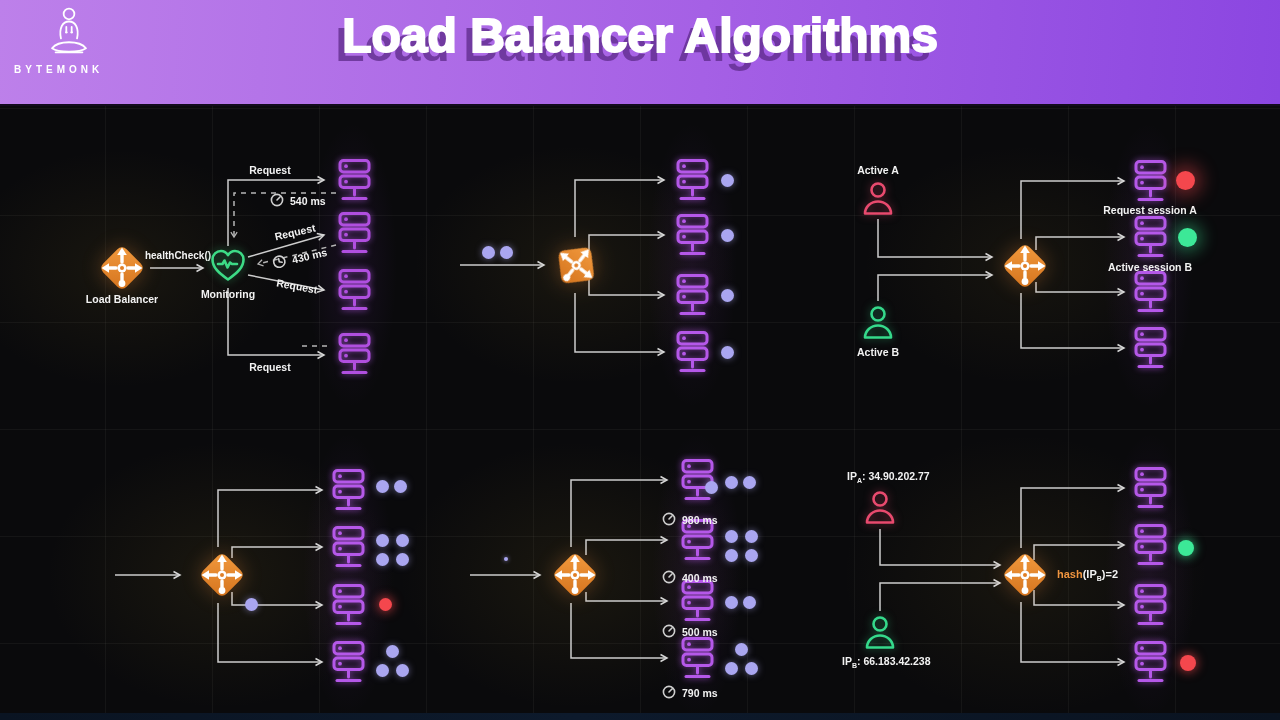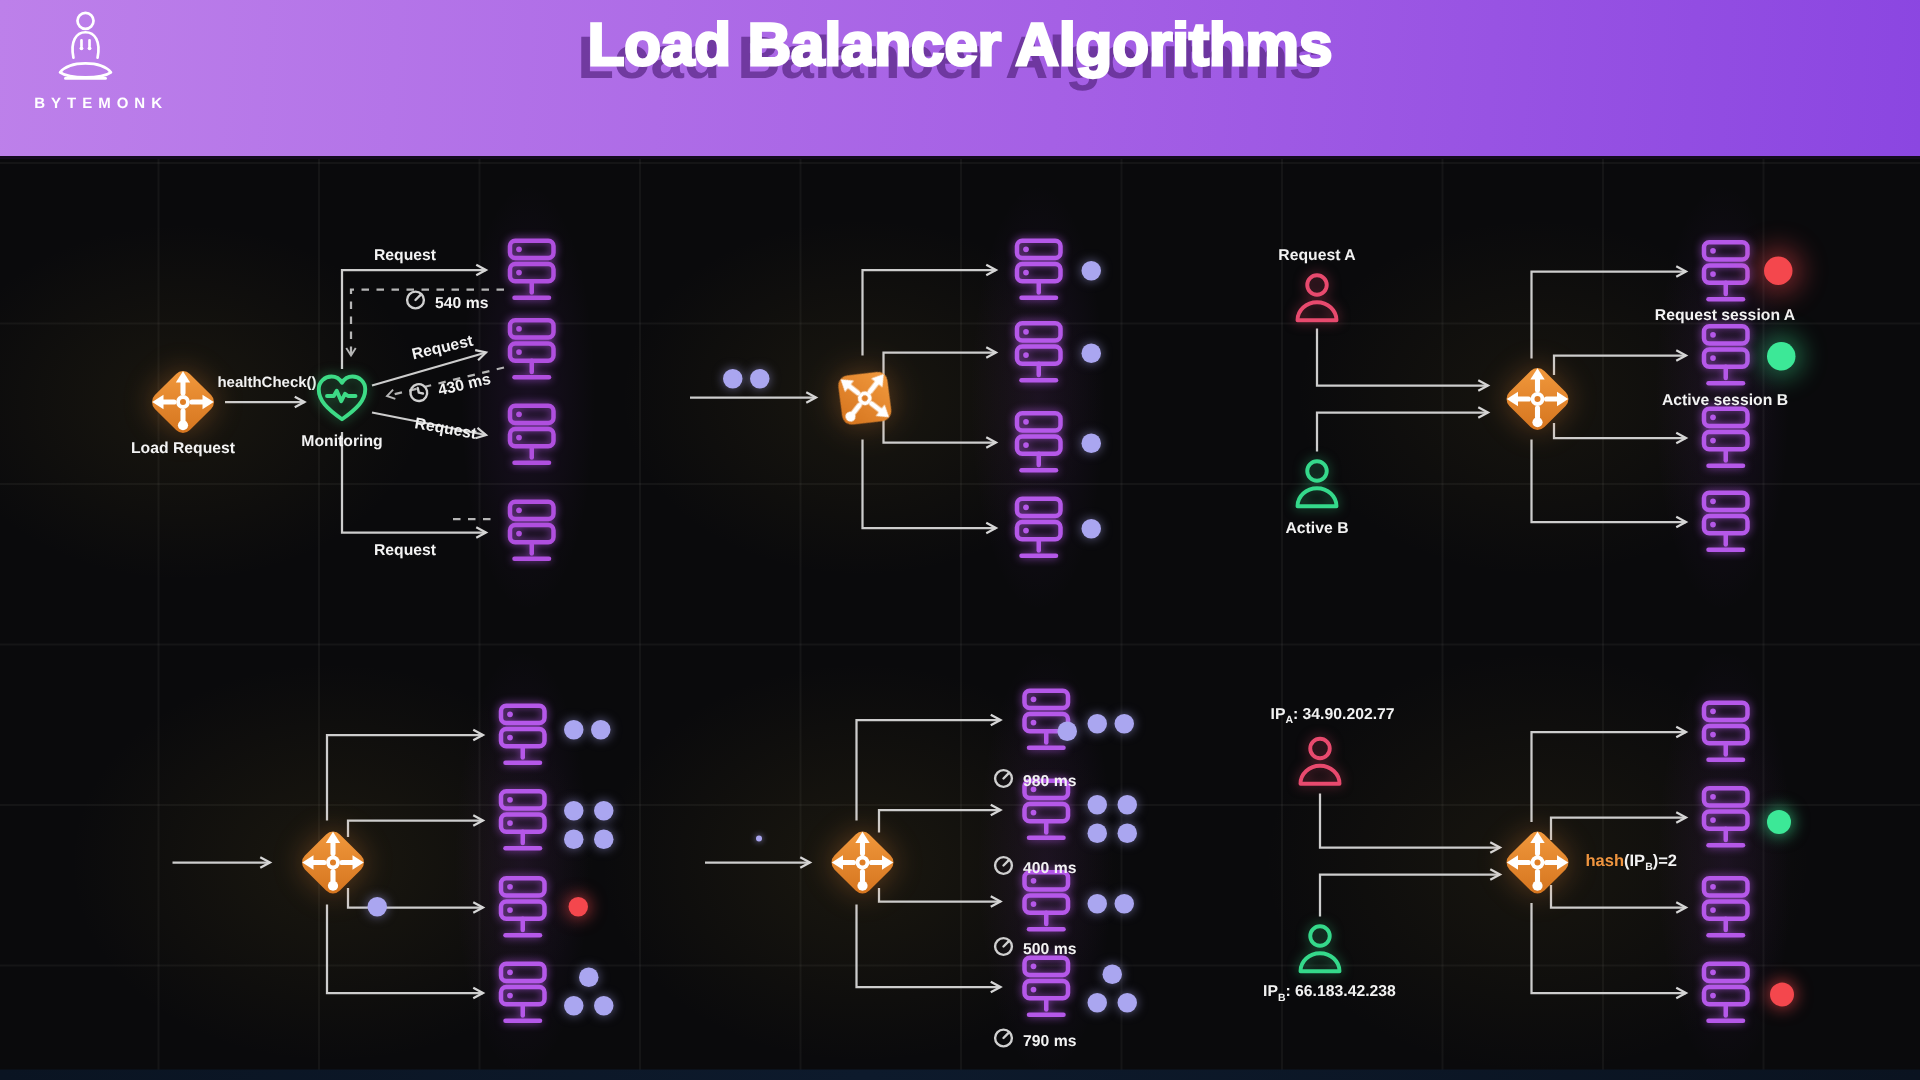--- a/index.html
+++ b/index.html
@@ -24,25 +24,25 @@
       radial-gradient(60px 190px at 1148px 265px, rgba(150,60,220,.10), transparent 75%),
       radial-gradient(60px 190px at 348px 575px, rgba(150,60,220,.10), transparent 75%),
       radial-gradient(60px 190px at 697px 575px, rgba(150,60,220,.10), transparent 75%),
       radial-gradient(60px 190px at 1150px 575px, rgba(150,60,220,.10), transparent 75%);}
   .bottom-strip{position:absolute;left:0;right:0;bottom:0;height:7px;
     background:linear-gradient(90deg,#0a1422,#0d1a2c 45%,#0a1320);}
   
   .banner{position:absolute;left:0;top:0;width:1280px;height:104px;
     background:linear-gradient(94deg,#bd80ea 0%,#a560e5 55%,#8b46e1 100%);
     border-bottom:2px solid #140b1e;}
-  .logo{position:absolute;left:2px;top:6px;width:110px;text-align:right;}
+  .logo{position:absolute;left:14px;top:6px;width:110px;text-align:left;}
   .logo svg{display:block;margin:0 auto;}
   .brand{margin-top:2px;color:#fff;font-size:10px;font-weight:bold;letter-spacing:4px;}
   .title{position:absolute;left:0;top:8px;width:1280px;text-align:center;
-    color:#fff;font-size:40px;font-weight:bold;letter-spacing:0;
+    color:#fff;font-size:48px;font-weight:bold;letter-spacing:0;
     -webkit-text-stroke:2px #ffffff;
     text-shadow:-7px 9px 0 rgba(92,42,136,.75);}
   
   .panel{position:absolute;}
   .abs{position:absolute;}
   .wires{position:absolute;left:0;top:0;}
   .wires path{fill:none;stroke:#cdcdcd;stroke-width:1.5;}
   .wires path.dash{stroke:#b5b5b5;stroke-dasharray:5,5;}
   .lbl{position:absolute;color:#f2f2f2;font-size:10.5px;font-weight:bold;white-space:nowrap;}
   .lbl.center{text-align:center;}
@@ -141,21 +141,21 @@
           </g>
           <g fill="#fff">
             <path d="M28,7.5 L23.2,15 H32.8 Z"></path>
             <path d="M7.5,28 L15,23.2 V32.8 Z"></path>
             <path d="M48.5,28 L41,23.2 V32.8 Z"></path>
             <circle cx="28" cy="43.5" r="3.4"></circle>
           </g>
           <circle cx="28" cy="28" r="4.6" fill="#fff"></circle>
           <circle cx="28" cy="28" r="2" fill="#e07f26"></circle>
         </svg></div>
-    <div class="lbl center" style="left:12px;top:153px;width:100px">Load Request</div>
+    <div class="lbl center" style="left:12px;top:153px;width:100px">Load Balancer</div>
     <div class="lbl center small-lbl" style="left:80px;top:110px;width:76px">healthCheck()</div>
     <div class="abs heart" style="left:149px;top:108px"><svg viewBox="0 0 38 36" width="38" height="36">
           <g fill="none" stroke="currentColor" stroke-width="2.6" stroke-linecap="round" stroke-linejoin="round">
             <path d="M19,31.5 C9,24.5 3.5,19 3.5,11.5 C3.5,6.5 7.5,3 12,3 C15,3 17.5,4.6 19,7.2 C20.5,4.6 23,3 26,3 C30.5,3 34.5,6.5 34.5,11.5 C34.5,19 29,24.5 19,31.5 Z"></path>
             <path d="M9,16 h4.5 l2,-3.5 l3,7 l2.5,-5 l2,1.5 h5"></path>
           </g>
         </svg></div>
     <div class="lbl center" style="left:118px;top:148px;width:100px">Monitoring</div>
     <div class="lbl center" style="left:170px;top:24px;width:80px">Request</div>
     <div class="ms-row" style="left:210px;top:53px">
@@ -312,21 +312,21 @@
 
   <div class="panel sticky-dots" style="left:840px;top:140px;width:440px;height:250px">
     <svg class="wires" width="440" height="250">
       <path d="M38,79 V117 H152" marker-end="url(#ah)"></path>
       <path d="M38,161 V135 H152" marker-end="url(#ah)"></path>
       <path d="M181,99 V41 H284" marker-end="url(#ah)"></path>
       <path d="M196,110 V97 H284" marker-end="url(#ah)"></path>
       <path d="M196,142 V152 H284" marker-end="url(#ah)"></path>
       <path d="M181,153 V208 H284" marker-end="url(#ah)"></path>
     </svg>
-    <div class="lbl center" style="left:0px;top:24px;width:76px">Request A</div>
+    <div class="lbl center" style="left:0px;top:24px;width:76px">Active A</div>
     <div class="abs person-red" style="left:21px;top:40px"><svg viewBox="0 0 34 38" width="34" height="38">
           <g fill="none" stroke="currentColor" stroke-width="2.6" stroke-linecap="round" stroke-linejoin="round">
             <circle cx="17" cy="10" r="6.5"></circle>
             <path d="M4,33.5 a13,12 0 0 1 26,0 z"></path>
           </g>
         </svg></div>
     <div class="abs person-green" style="left:21px;top:164px"><svg viewBox="0 0 34 38" width="34" height="38">
           <g fill="none" stroke="currentColor" stroke-width="2.6" stroke-linecap="round" stroke-linejoin="round">
             <circle cx="17" cy="10" r="6.5"></circle>
             <path d="M4,33.5 a13,12 0 0 1 26,0 z"></path>

